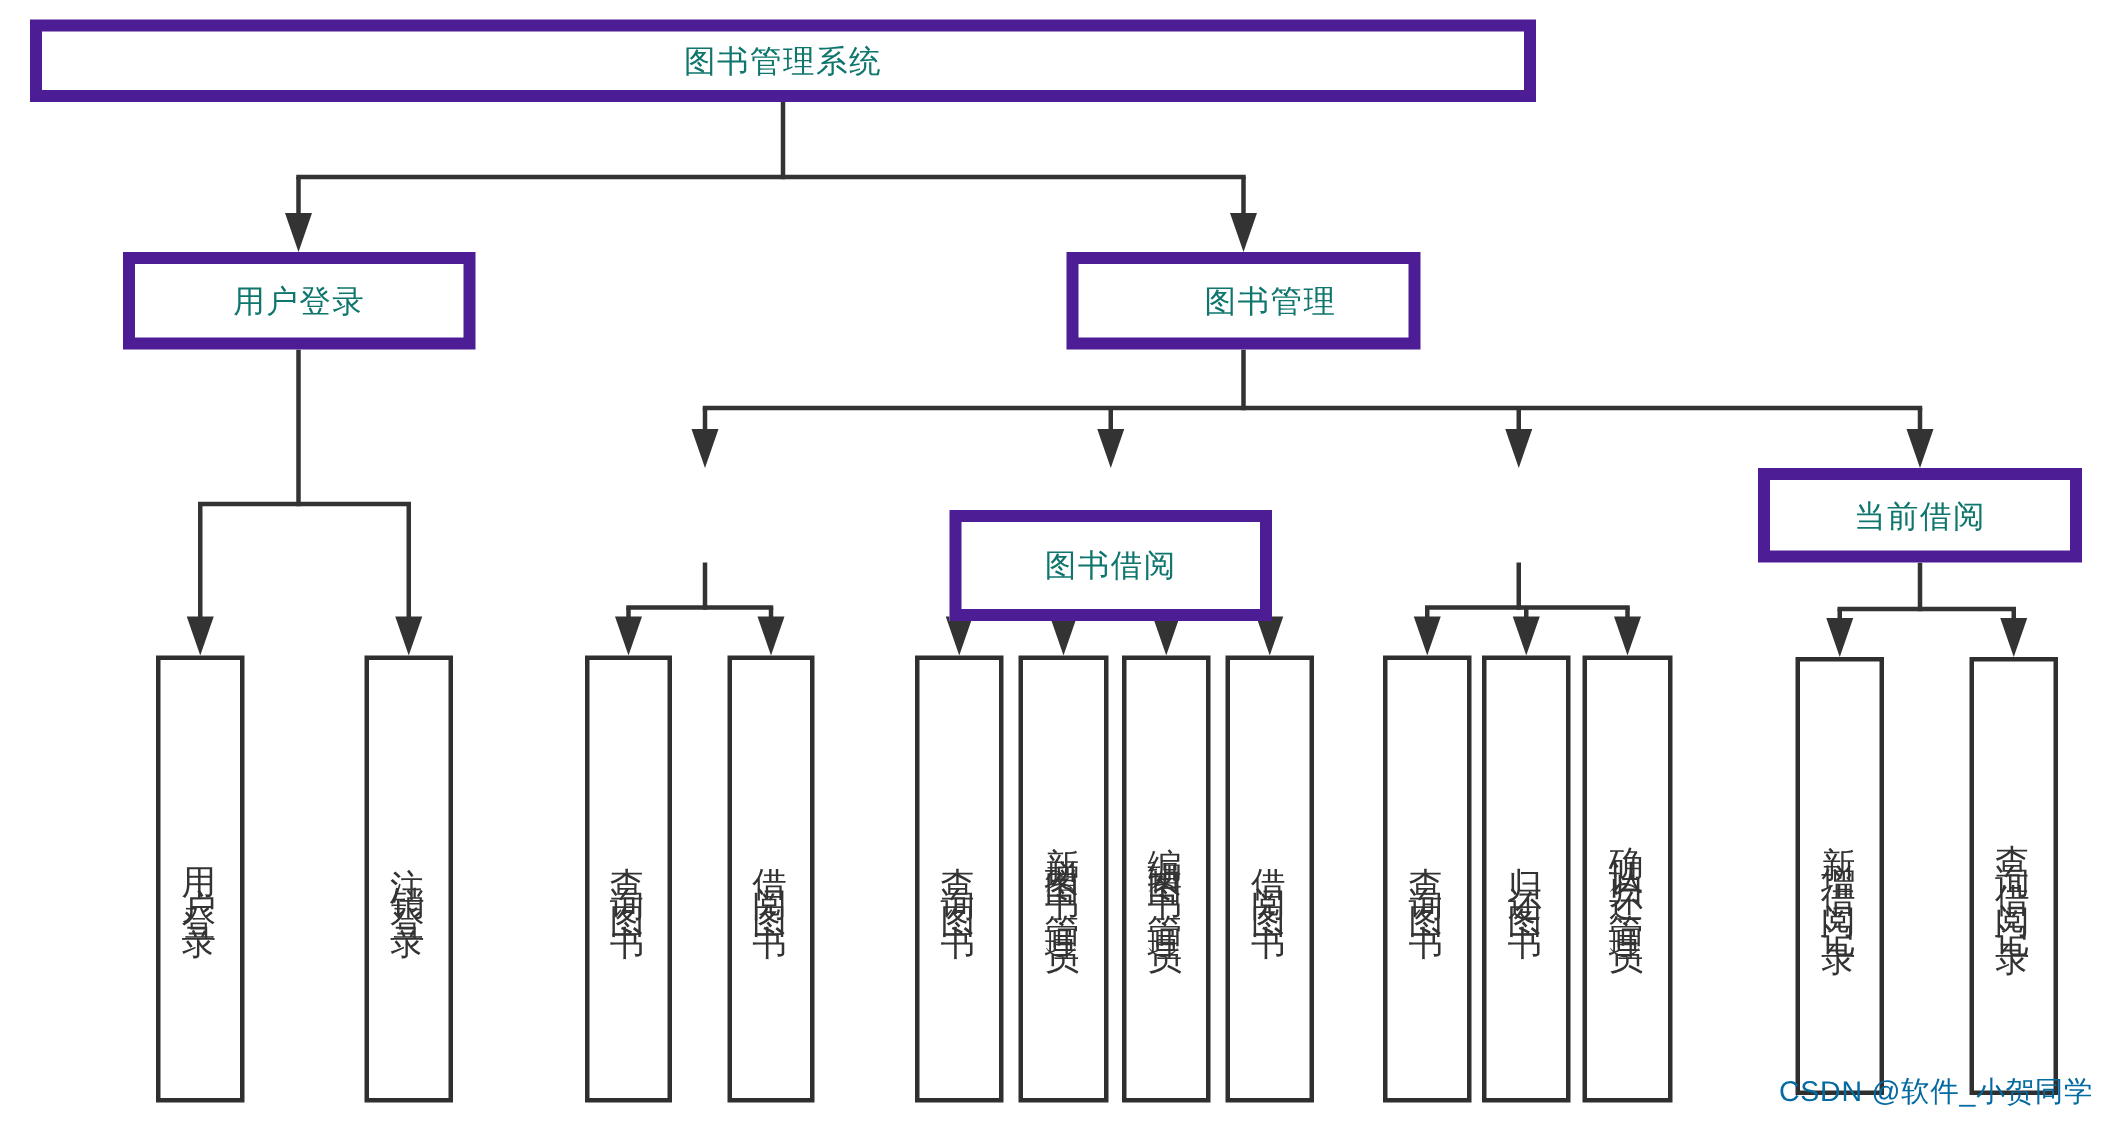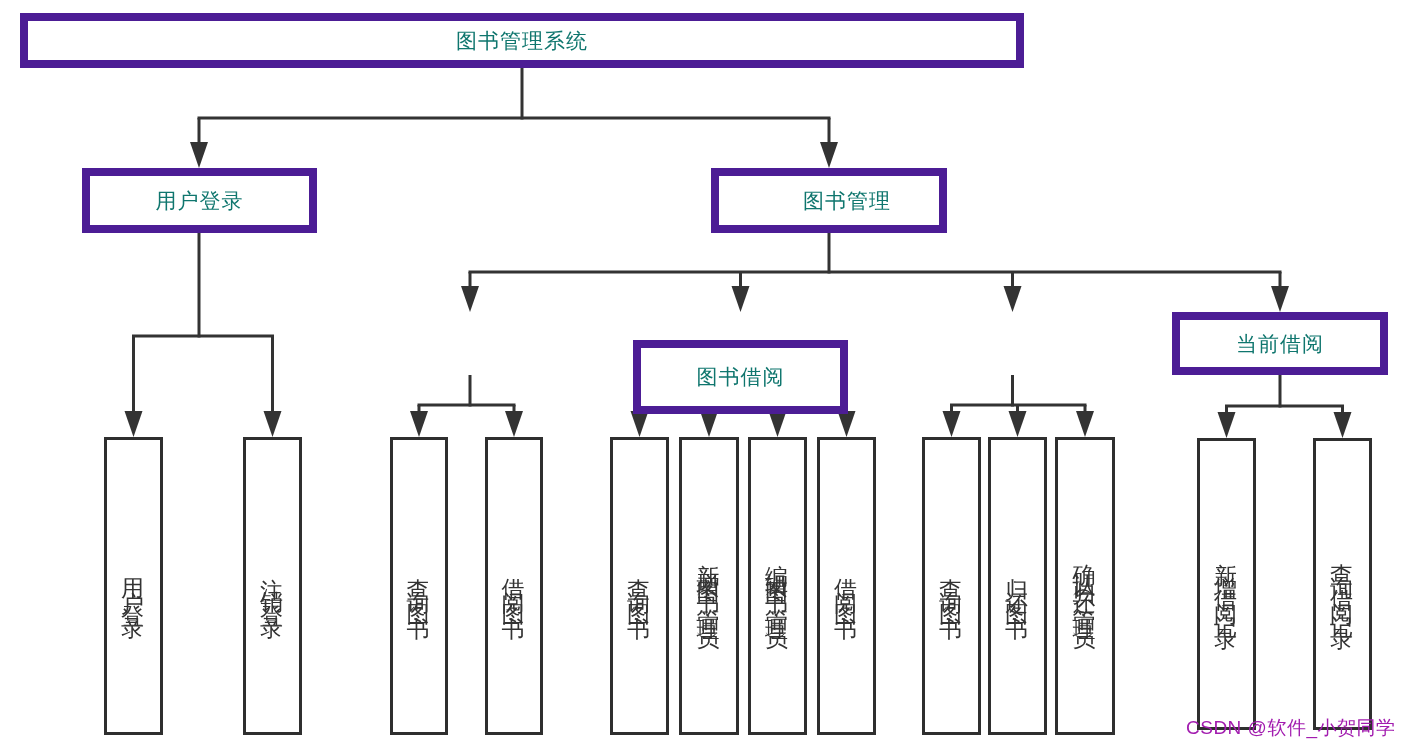--- a/index.html
+++ b/index.html
@@ -63,21 +63,21 @@
   }
   .box-v.tight {
     letter-spacing: 9px;
   }
   #watermark {
     position: absolute;
     left: 1186px;
     top: 715px;
     font-size: 19px;
     letter-spacing: 0.5px;
-    color: #a21caf;
+    color: #0369a1;
     white-space: nowrap;
     z-index: 5;
   }
 </style>
 </head>
 <body>
 
 <div id="stage">
 
   <svg id="connectors" viewBox="0 0 1405 747" xmlns="http://www.w3.org/2000/svg" aria-hidden="true">

